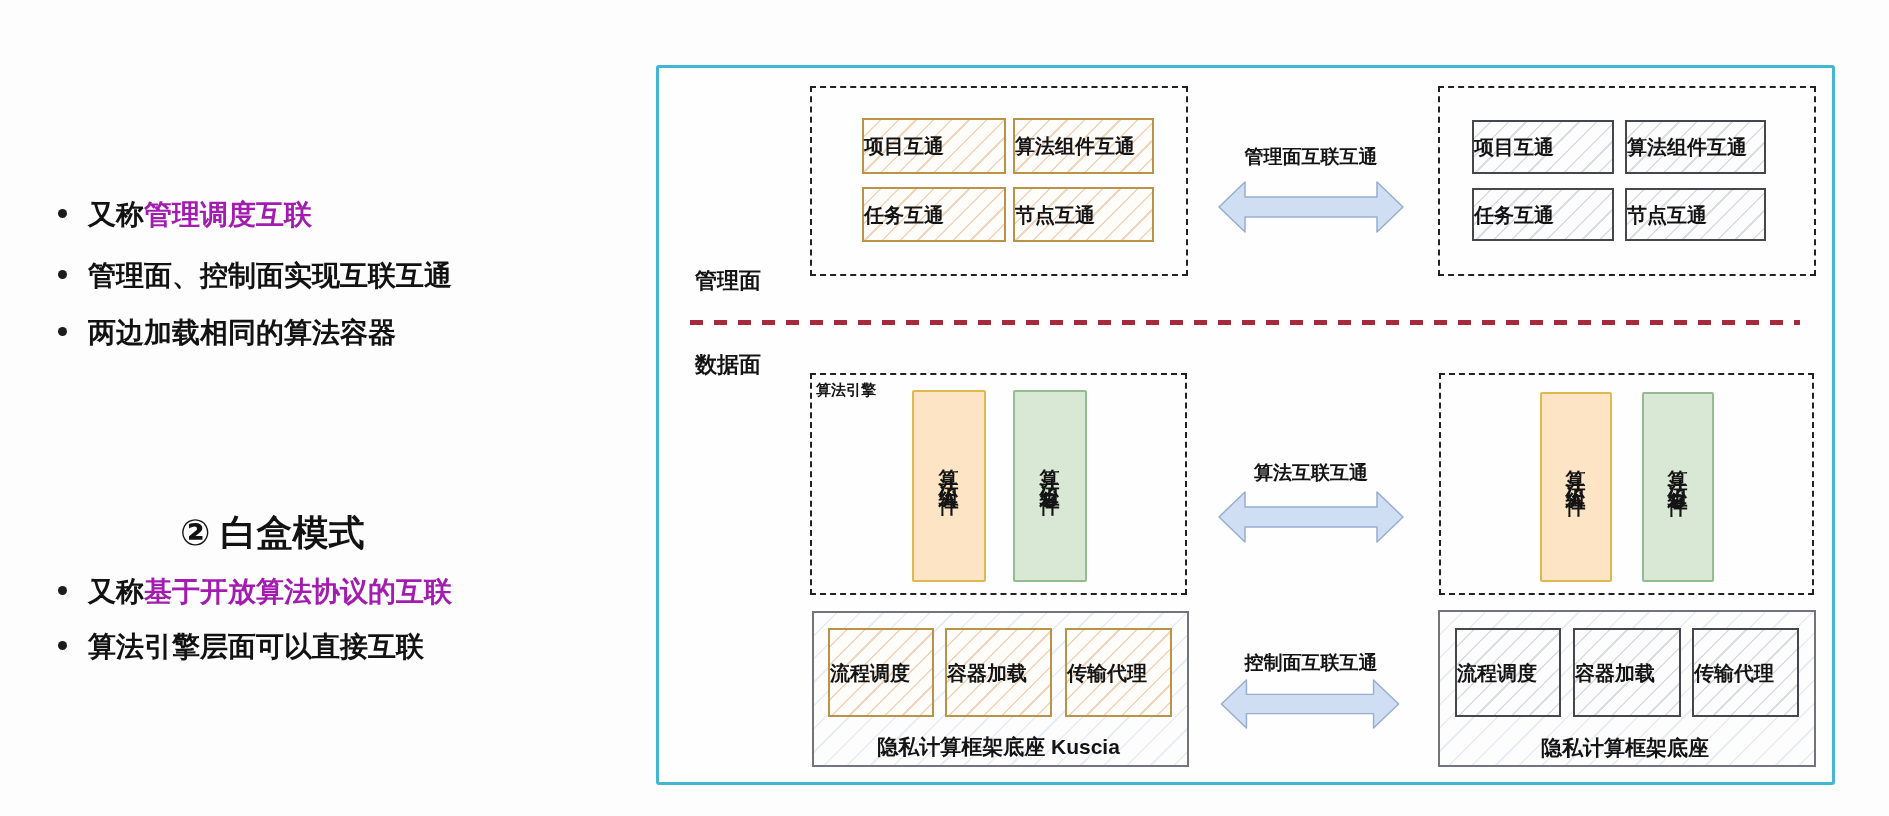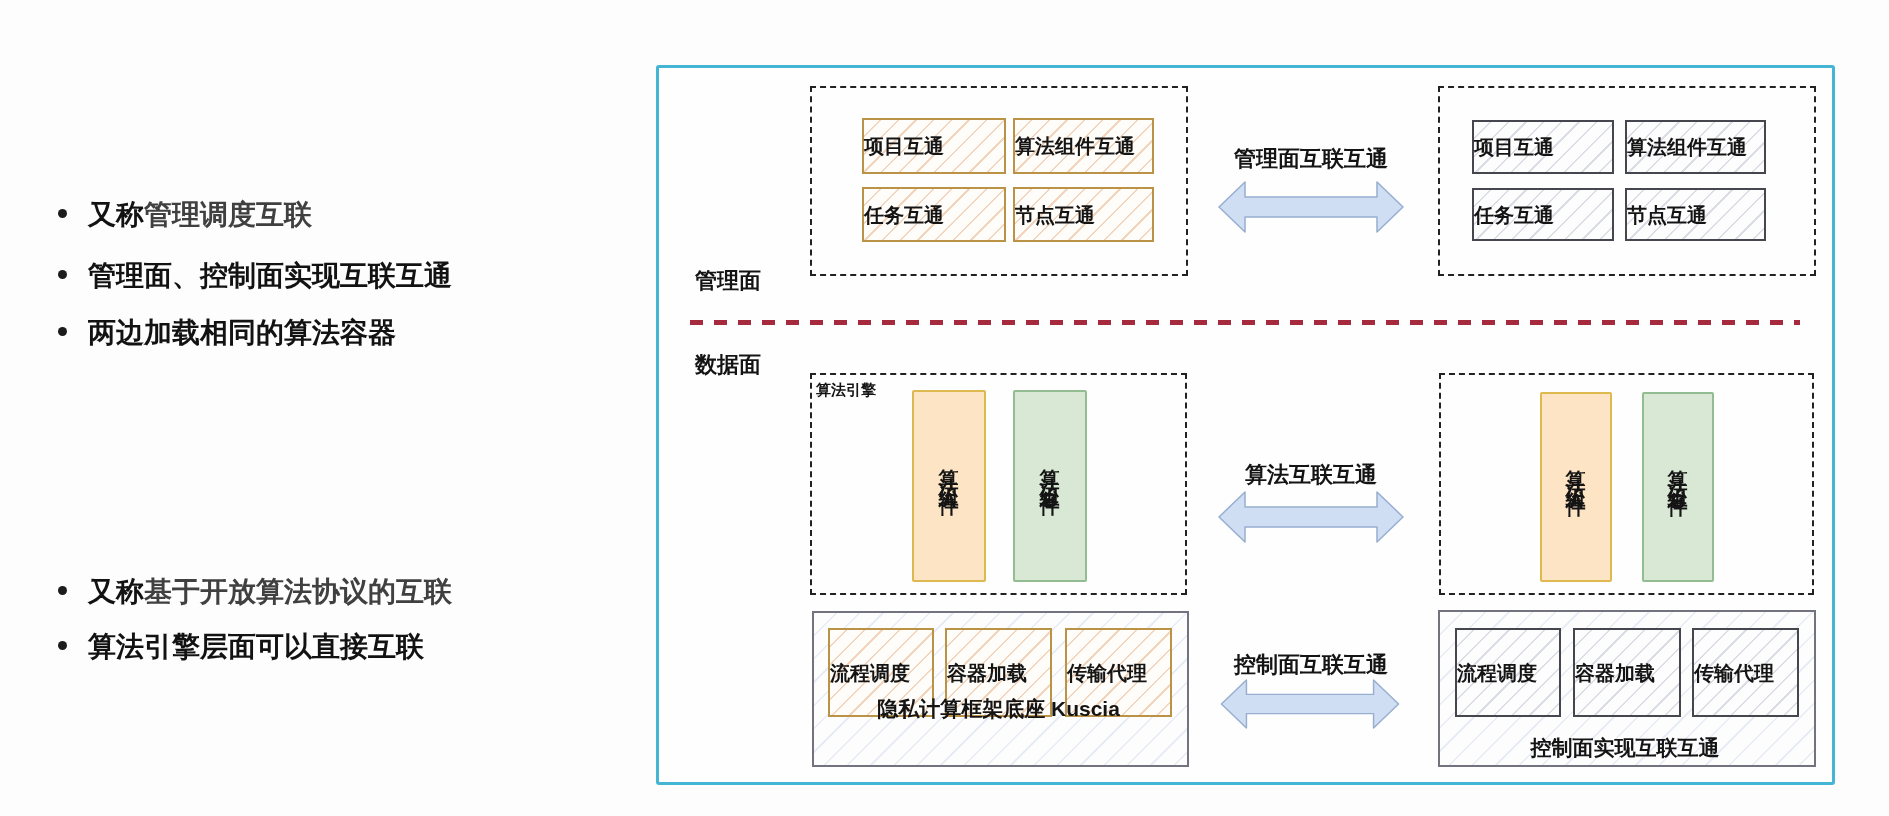--- a/index.html
+++ b/index.html
@@ -5,21 +5,21 @@
   html,body{margin:0;padding:0;background:#fdfdfd;}
   .canvas{
     position:relative;width:1889px;height:816px;background:#fdfdfd;overflow:hidden;
     font-family:"Liberation Sans","DejaVu Sans",sans-serif;color:#141414;
   }
   .abs{position:absolute;}
   
   .sec-title{font-size:36px;font-weight:700;color:#121212;white-space:nowrap;}
   .bullet-line{font-size:28px;font-weight:600;white-space:nowrap;color:#121212;}
   .bullet-dot{width:9px;height:9px;border-radius:50%;background:#1c1c1c;}
-  .hl{color:#404040;}
+  .hl{color:#a21caf;}
   
   .frame{border:3px solid #44b6d3;border-radius:3px;background:#fefefe;}
   .dashed-box{border:2px dashed #222;}
   .plane-label{font-size:22px;font-weight:700;white-space:nowrap;}
   .red-divider{height:5px;background:repeating-linear-gradient(90deg,#a52a3d 0 13px,transparent 13px 24px);}
   
   .lbox{display:flex;align-items:center;font-size:20px;font-weight:700;white-space:nowrap;line-height:1;}
   .hbox-orange{
     border:2px solid #bb9347;
     background:
@@ -39,38 +39,39 @@
       #fdfdfe;
   }
   .engine-label{font-size:15px;font-weight:700;white-space:nowrap;}
   .vcomp{display:flex;align-items:center;justify-content:center;}
   .vcomp span{
     writing-mode:vertical-rl;text-orientation:upright;
     font-size:20px;font-weight:700;letter-spacing:9px;line-height:1;white-space:nowrap;
   }
   .comp-a{background:#fce4c5;border:2px solid #ddb94f;border-radius:2px;}
   .comp-b{background:#d9e7d5;border:2px solid #93bd90;border-radius:2px;}
-  .arrow-label{font-size:22px;font-weight:700;white-space:nowrap;text-align:center;}
+  .arrow-label{font-size:19px;font-weight:700;white-space:nowrap;text-align:center;}
   .infra-label{font-size:21px;font-weight:700;white-space:nowrap;text-align:center;}
 </style>
 </head>
 <body>
 
 <div class="canvas">
 
 
   <div class="abs bullet-dot" style="left:58px;top:209px;"></div>
   <div class="abs bullet-line" style="left:88px;top:196px;"><span>又称</span><span class="hl">管理调度互联</span></div>
 
   <div class="abs bullet-dot" style="left:58px;top:270px;"></div>
   <div class="abs bullet-line" style="left:88px;top:257px;"><span>管理面、控制面实现互联互通</span><span class="hl"></span></div>
 
   <div class="abs bullet-dot" style="left:58px;top:327px;"></div>
   <div class="abs bullet-line" style="left:88px;top:314px;"><span>两边加载相同的算法容器</span><span class="hl"></span></div>
 
+  <div class="abs sec-title" style="left:180px;top:509px;">② 白盒模式</div>
 
   <div class="abs bullet-dot" style="left:58px;top:586px;"></div>
   <div class="abs bullet-line" style="left:88px;top:573px;"><span>又称</span><span class="hl">基于开放算法协议的互联</span></div>
 
   <div class="abs bullet-dot" style="left:58px;top:641px;"></div>
   <div class="abs bullet-line" style="left:88px;top:628px;"><span>算法引擎层面可以直接互联</span><span class="hl"></span></div>
 
   <div class="abs frame" style="left:656px;top:65px;width:1173px;height:714px;"></div>
 
   <div class="abs plane-label" style="left:695px;top:266px;">管理面</div>
@@ -136,32 +137,32 @@
   <div class="abs infra-outer" style="left:812px;top:611px;width:373px;height:152px;"></div>
   <div class="abs lbox hbox-orange" style="left:828px;top:628px;width:102px;height:85px;">
       <span>流程调度</span>
     </div>
   <div class="abs lbox hbox-orange" style="left:945px;top:628px;width:103px;height:85px;">
       <span>容器加载</span>
     </div>
   <div class="abs lbox hbox-orange" style="left:1065px;top:628px;width:103px;height:85px;">
       <span>传输代理</span>
     </div>
-  <div class="abs infra-label" style="left:812px;top:695px;width:373px;">隐私计算框架底座 Kuscia</div>
+  <div class="abs infra-label" style="left:812px;top:733px;width:373px;">隐私计算框架底座 Kuscia</div>
 
   <div class="abs infra-outer" style="left:1438px;top:610px;width:374px;height:153px;"></div>
   <div class="abs lbox hbox-gray" style="left:1455px;top:628px;width:102px;height:85px;">
       <span>流程调度</span>
     </div>
   <div class="abs lbox hbox-gray" style="left:1573px;top:628px;width:104px;height:85px;">
       <span>容器加载</span>
     </div>
   <div class="abs lbox hbox-gray" style="left:1692px;top:628px;width:103px;height:85px;">
       <span>传输代理</span>
     </div>
-  <div class="abs infra-label" style="left:1438px;top:734px;width:374px;">控制面实现互联互通</div>
+  <div class="abs infra-label" style="left:1438px;top:734px;width:374px;">隐私计算框架底座</div>
 
   <div class="abs arrow-label" style="left:1211px;top:650px;width:200px;">控制面互联互通</div>
   <svg class="abs" style="left:1217px;top:678px;" width="186" height="52" viewBox="0 0 186 54">
     <polygon points="1,27 27,2 27,17 159,17 159,2 185,27 159,52 159,37 27,37 27,52" fill="#cfdef2" stroke="#97aed0" stroke-width="1.5" stroke-linejoin="round"></polygon>
   </svg>
 
 </div>
 
 </body></html>

